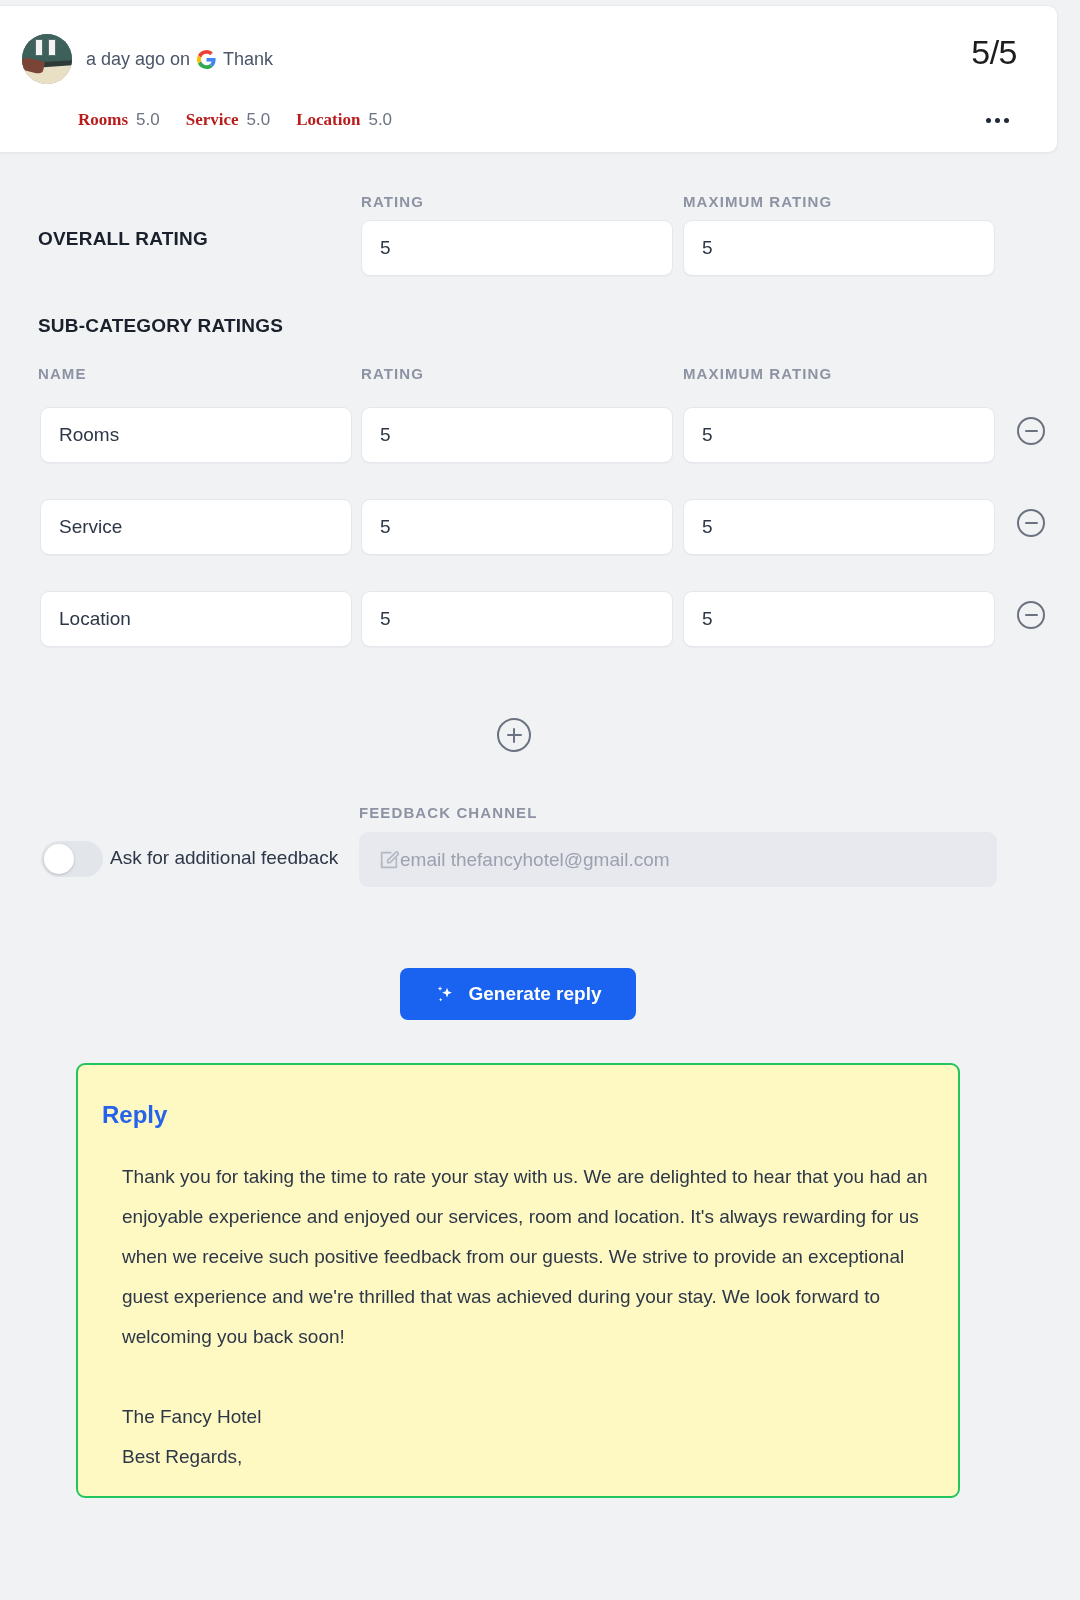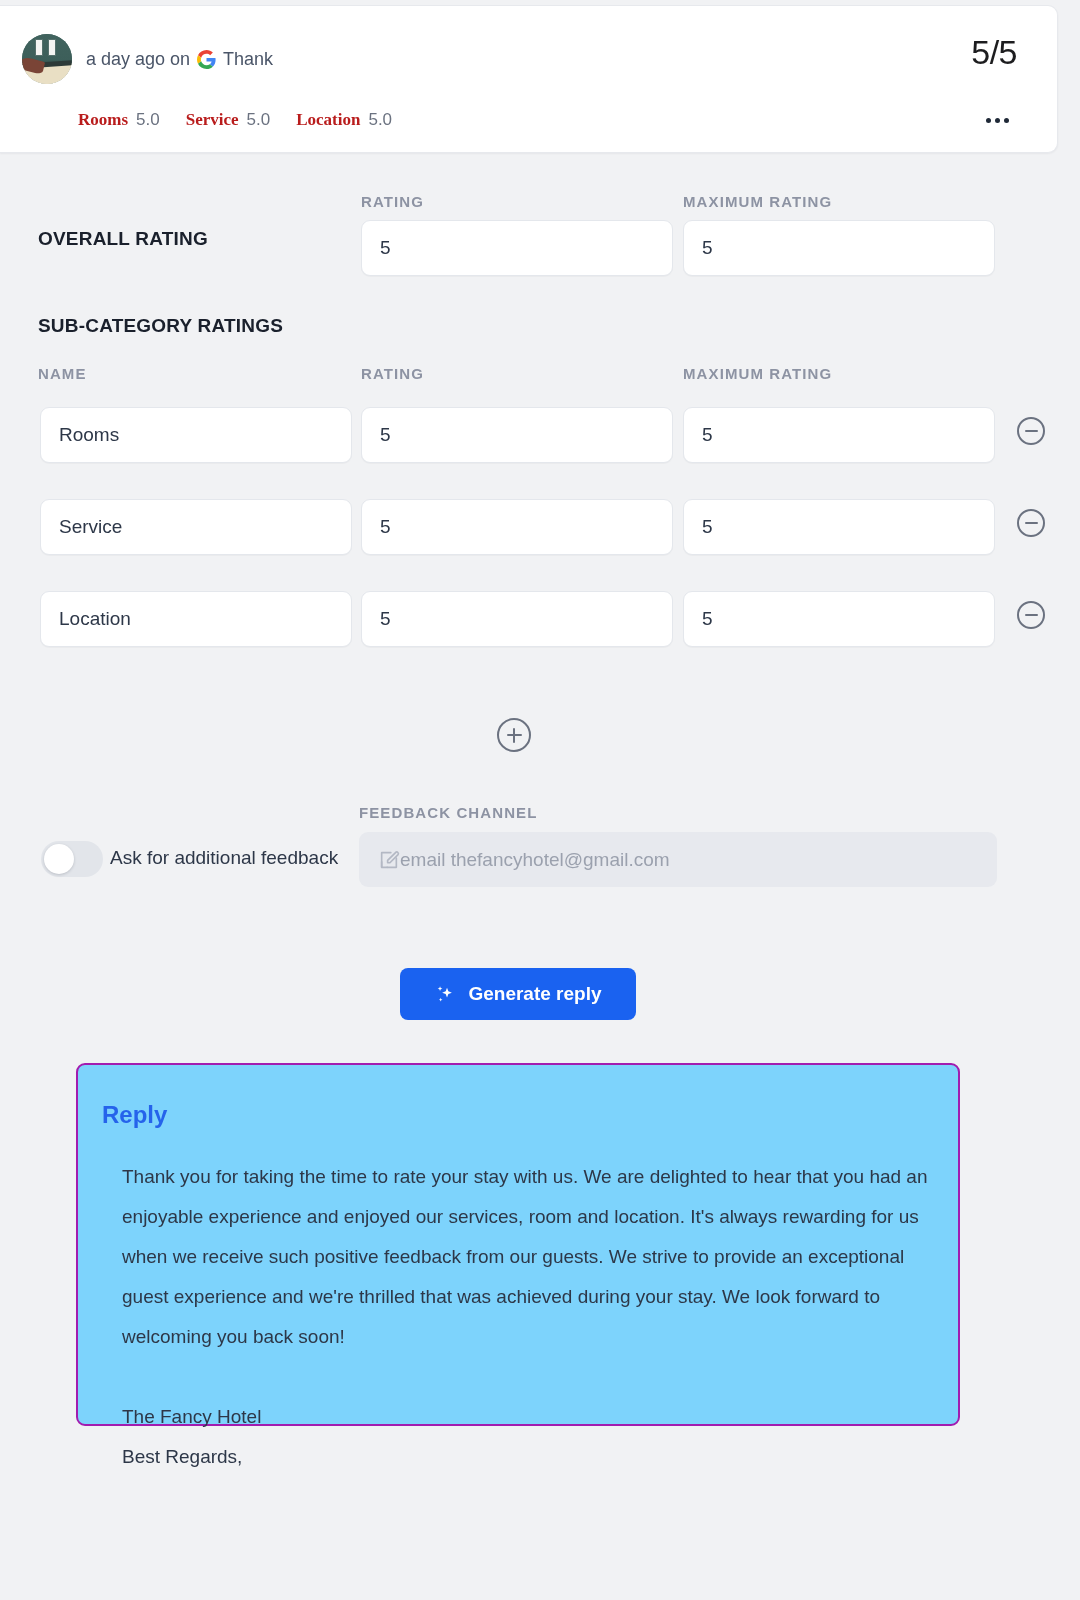--- a/index.html
+++ b/index.html
@@ -139,23 +139,23 @@
     width: 236px; height: 52px;
     background: #1a62f0; border-radius: 8px;
     display: flex; align-items: center; justify-content: center; gap: 12px;
     color: #ffffff; font-size: 19px; font-weight: 700;
     cursor: pointer; border: none;
   }
 
   
   .reply-box {
     position: absolute; left: 76px; top: 1063px;
-    width: 884px; height: 363px;
-    background: #7dd3fc;
-    border: 2px solid #a21caf;
+    width: 884px; height: 435px;
+    background: #fef9c3;
+    border: 2px solid #22c55e;
     border-radius: 9px;
   }
   .reply-title {
     position: absolute; left: 24px; top: 36px;
     font-size: 24px; font-weight: 700; color: #2563eb;
   }
   .reply-body {
     position: absolute; left: 44px; top: 92px; right: 30px;
     font-size: 19px; color: #2d3748; line-height: 40px;
   }

